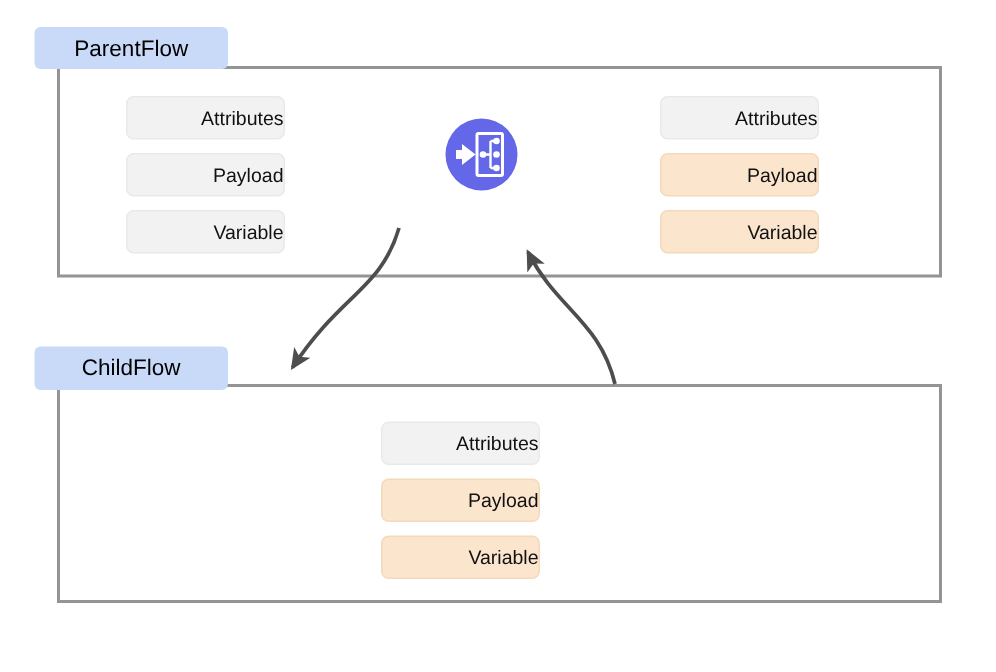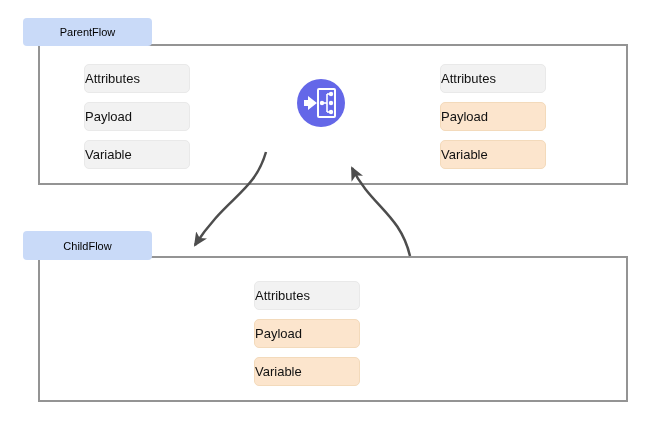--- a/index.html
+++ b/index.html
@@ -25,38 +25,39 @@
   .flow-label {
     position: absolute;
     left: 23px;
     width: 129px;
     height: 28px;
     background: #c9daf8;
     border-radius: 4px;
     display: flex;
     align-items: center;
     justify-content: center;
-    font-size: 11px;
+    font-size: 15px;
     color: #000000;
     z-index: 2;
   }
   #parent-label { top: 18px; }
   #child-label  { top: 231px; height: 29px; }
   .chip {
     position: absolute;
     width: 106px;
     height: 29px;
     box-sizing: border-box;
     border-radius: 5px;
     display: flex;
     align-items: center;
-    justify-content: flex-start;
+    justify-content: flex-end;
     font-size: 13px;
     color: #111111;
     z-index: 2;
+    padding-left: 24px;
   }
   .chip.gray  { background: #f2f2f2; border: 1px solid #e9e9e9; }
   .chip.peach { background: #fce5cd; border: 1px solid #f3dabb; }
   .col-left  { left: 44px; }
   .col-right { left: 400px; }
   .row-0 { top: 18px; }
   .row-1 { top: 56px; }
   .row-2 { top: 94px; }
   .child-col { left: 214px; }
   .crow-0 { top: 23px; }

